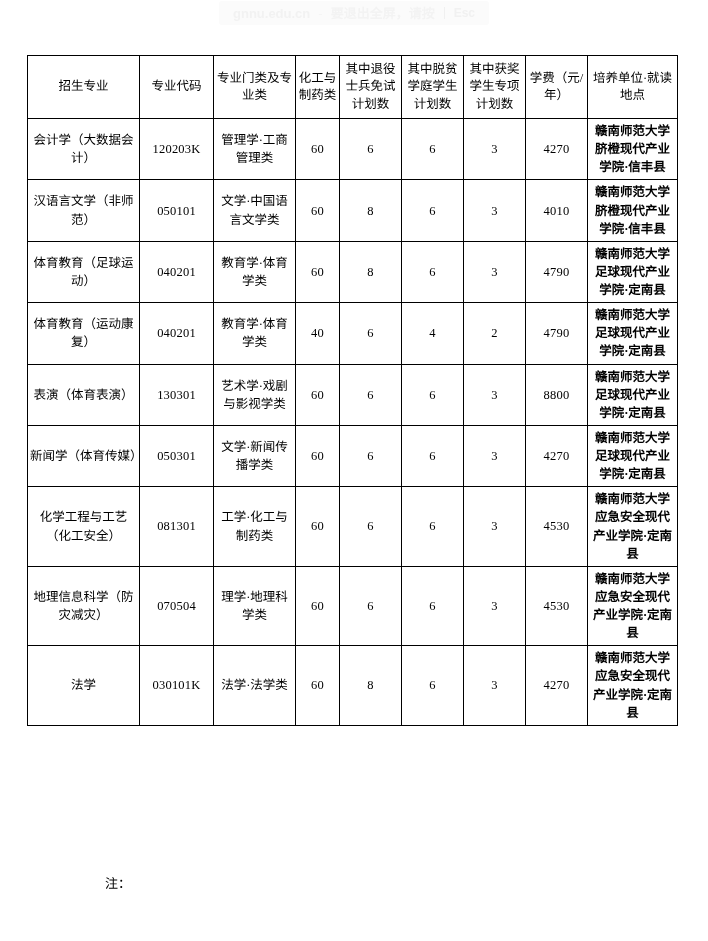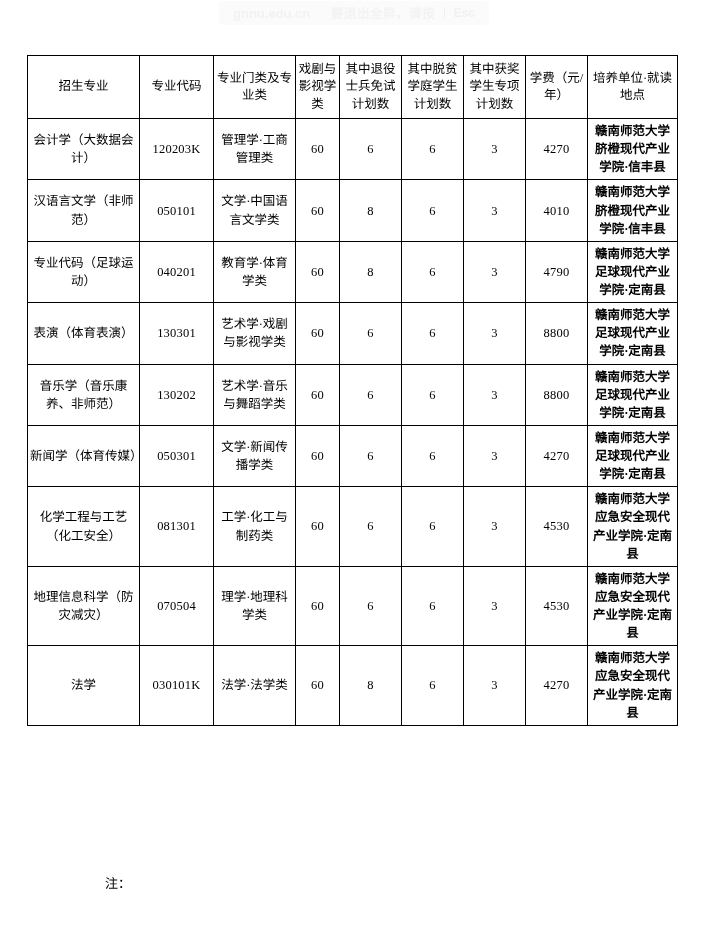--- a/index.html
+++ b/index.html
@@ -168,21 +168,21 @@
         <col class="c-poor">
         <col class="c-award">
         <col class="c-fee">
         <col class="c-unit">
     </colgroup>
     <thead>
       <tr>
         <th>招生专业</th>
         <th>专业代码</th>
         <th>专业门类及专业类</th>
-        <th>戏剧与影视学类</th>
+        <th>化工与制药类</th>
         <th>其中退役士兵免试计划数</th>
         <th>其中脱贫学庭学生计划数</th>
         <th>其中获奖学生专项计划数</th>
         <th>学费（元/年）</th>
         <th>培养单位·就读地点</th>
       </tr>
     </thead>
     <tbody id="plan-table-body">
         <tr>
           <td class="major-cell">会计学​（大数据会计）</td>
@@ -200,45 +200,45 @@
           <td class="code-cell">050101</td>
           <td class="cat-cell">文学·中国语言文学类</td>
           <td class="num-cell">60</td>
           <td class="num-cell">8</td>
           <td class="num-cell">6</td>
           <td class="num-cell">3</td>
           <td class="fee-cell">4010</td>
           <td class="unit-cell">赣南师范大学脐橙现代产业学院·信丰县</td>
         </tr>
         <tr>
-          <td class="major-cell">专业代码​（足球运动）</td>
+          <td class="major-cell">体育教育​（足球运动）</td>
           <td class="code-cell">040201</td>
           <td class="cat-cell">教育学·体育学类</td>
           <td class="num-cell">60</td>
           <td class="num-cell">8</td>
           <td class="num-cell">6</td>
           <td class="num-cell">3</td>
+          <td class="fee-cell">4790</td>
+          <td class="unit-cell">赣南师范大学足球现代产业学院·定南县</td>
+        </tr>
+        <tr>
+          <td class="major-cell">体育教育​（运动康复）</td>
+          <td class="code-cell">040201</td>
+          <td class="cat-cell">教育学·体育学类</td>
+          <td class="num-cell">40</td>
+          <td class="num-cell">6</td>
+          <td class="num-cell">4</td>
+          <td class="num-cell">2</td>
           <td class="fee-cell">4790</td>
           <td class="unit-cell">赣南师范大学足球现代产业学院·定南县</td>
         </tr>
         <tr>
           <td class="major-cell">表演​（体育表演）</td>
           <td class="code-cell">130301</td>
           <td class="cat-cell">艺术学·戏剧与影视学类</td>
-          <td class="num-cell">60</td>
-          <td class="num-cell">6</td>
-          <td class="num-cell">6</td>
-          <td class="num-cell">3</td>
-          <td class="fee-cell">8800</td>
-          <td class="unit-cell">赣南师范大学足球现代产业学院·定南县</td>
-        </tr>
-        <tr>
-          <td class="major-cell">音乐学（音乐康养、非师范）</td>
-          <td class="code-cell">130202</td>
-          <td class="cat-cell">艺术学·音乐与舞蹈学类</td>
           <td class="num-cell">60</td>
           <td class="num-cell">6</td>
           <td class="num-cell">6</td>
           <td class="num-cell">3</td>
           <td class="fee-cell">8800</td>
           <td class="unit-cell">赣南师范大学足球现代产业学院·定南县</td>
         </tr>
         <tr>
           <td class="major-cell">新闻学​（体育传媒）</td>
           <td class="code-cell">050301</td>

